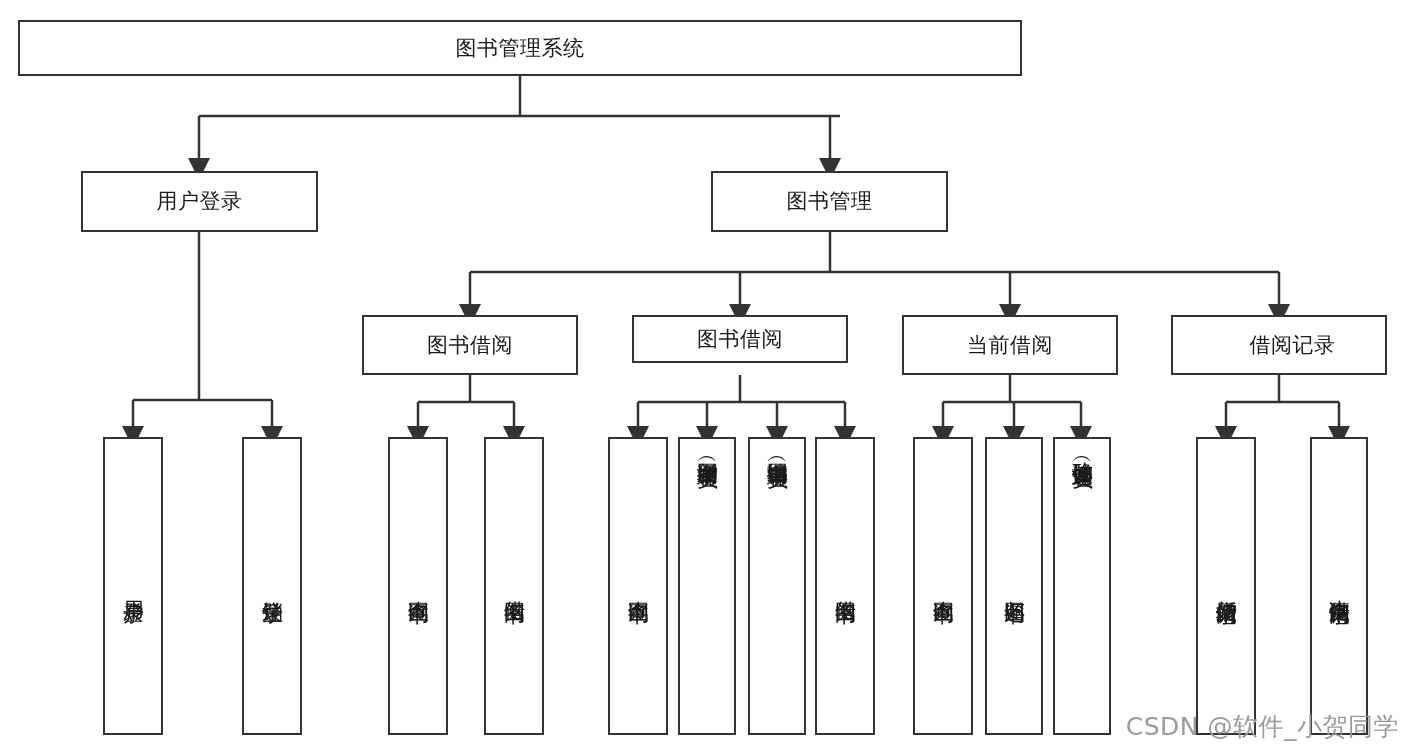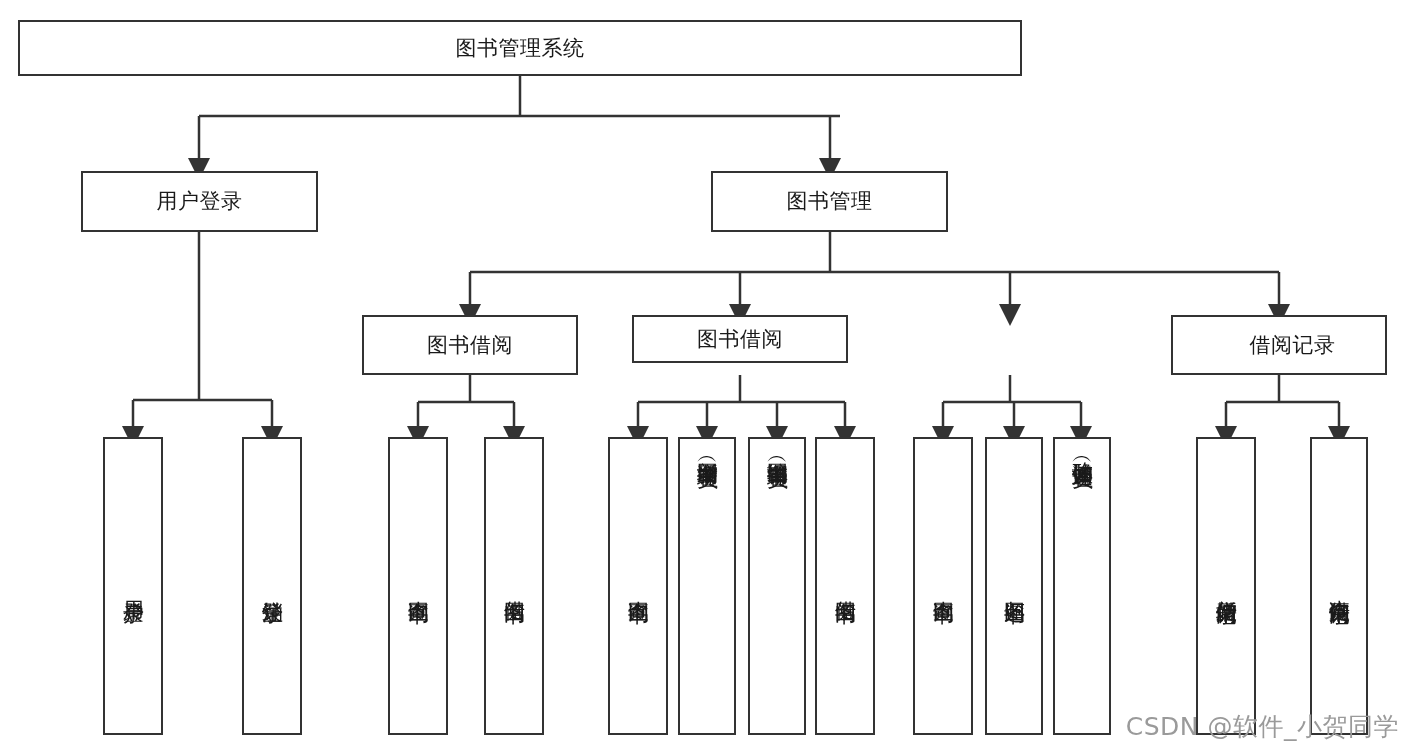--- a/index.html
+++ b/index.html
@@ -133,20 +133,23 @@
   <div class="node" style="left:711px; top:171px; width:237px; height:61px;">
     <span class="label">图书管理</span>
   </div>
 
   <div class="node" style="left:362px; top:315px; width:216px; height:60px;">
     <span class="label">图书借阅</span>
   </div>
   <div class="node" style="left:632px; top:315px; width:216px; height:48px;">
     <span class="label">图书借阅</span>
   </div>
+  <div class="node" style="left:902px; top:315px; width:216px; height:60px;">
+    <span class="label">当前借阅</span>
+  </div>
   <div class="node" style="left:1171px; top:315px; width:216px; height:60px;padding-left:27px;">
     <span class="label">借阅记录</span>
   </div>
 
   <div class="node leaf" style="left:103px; top:437px; width:60px; height:298px;">
     <span class="label">用户登录</span>
   </div>
   <div class="node leaf" style="left:242px; top:437px; width:60px; height:298px;">
     <span class="label">注销登录</span>
   </div>

